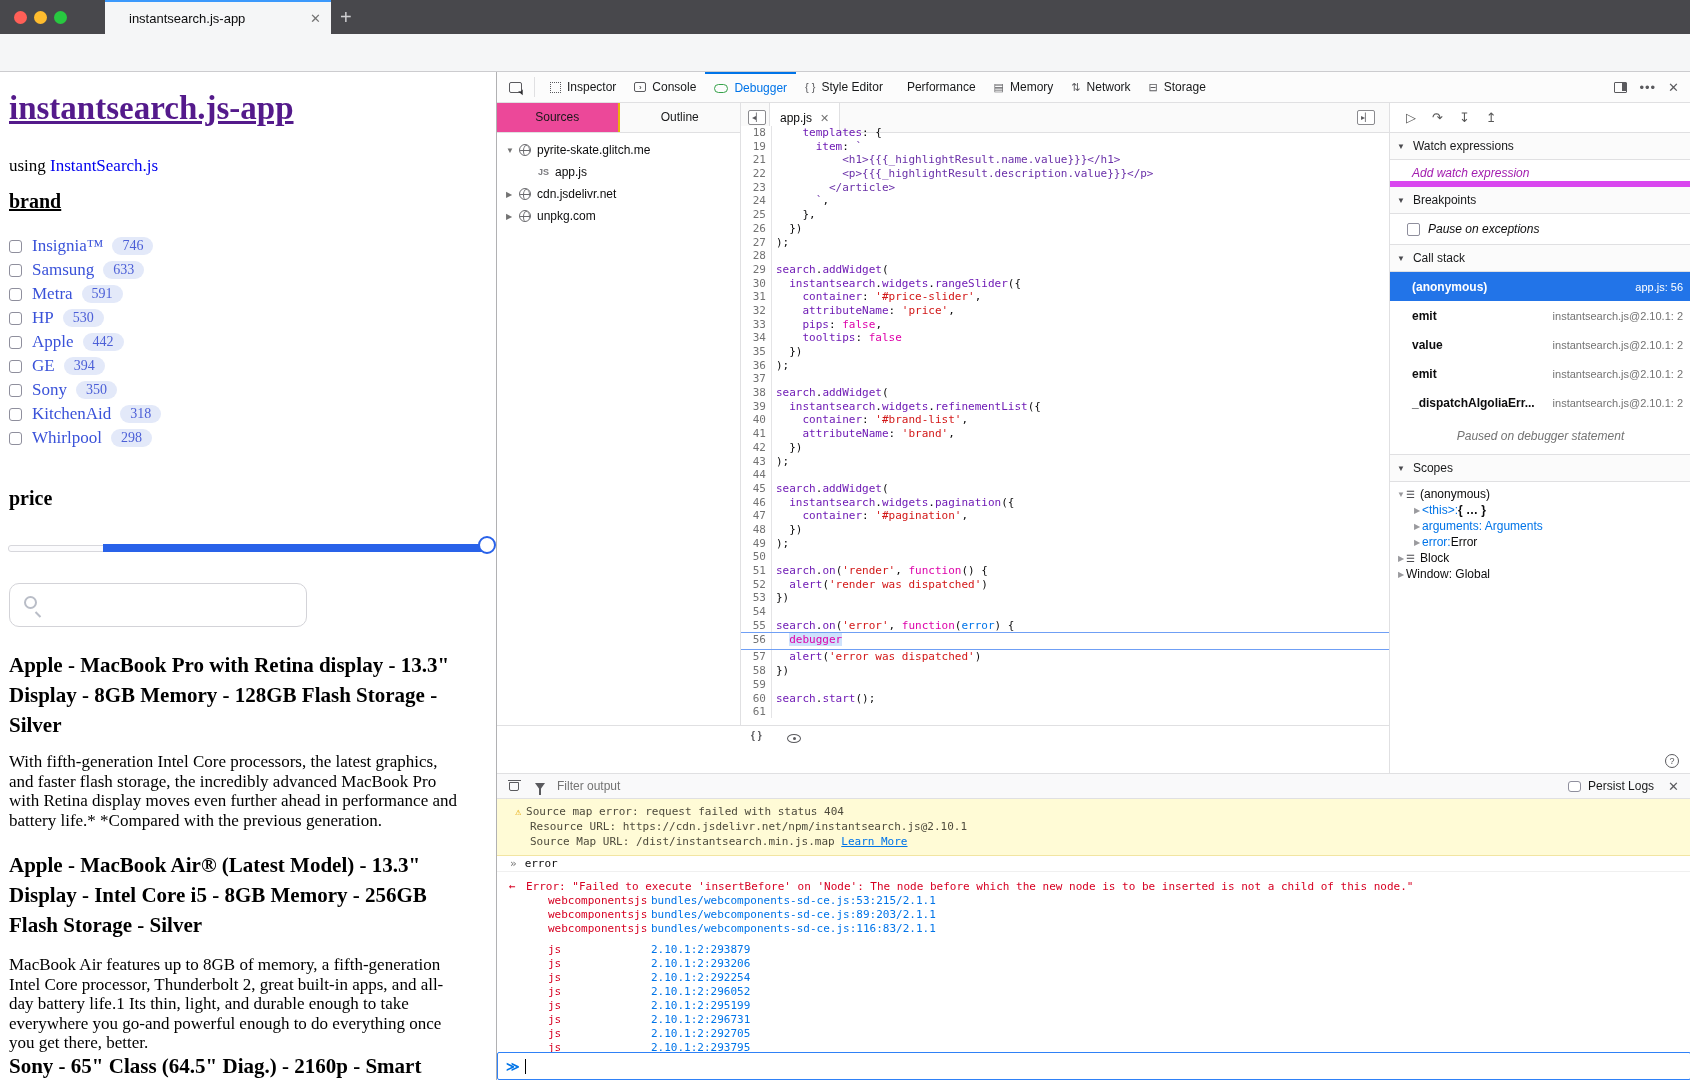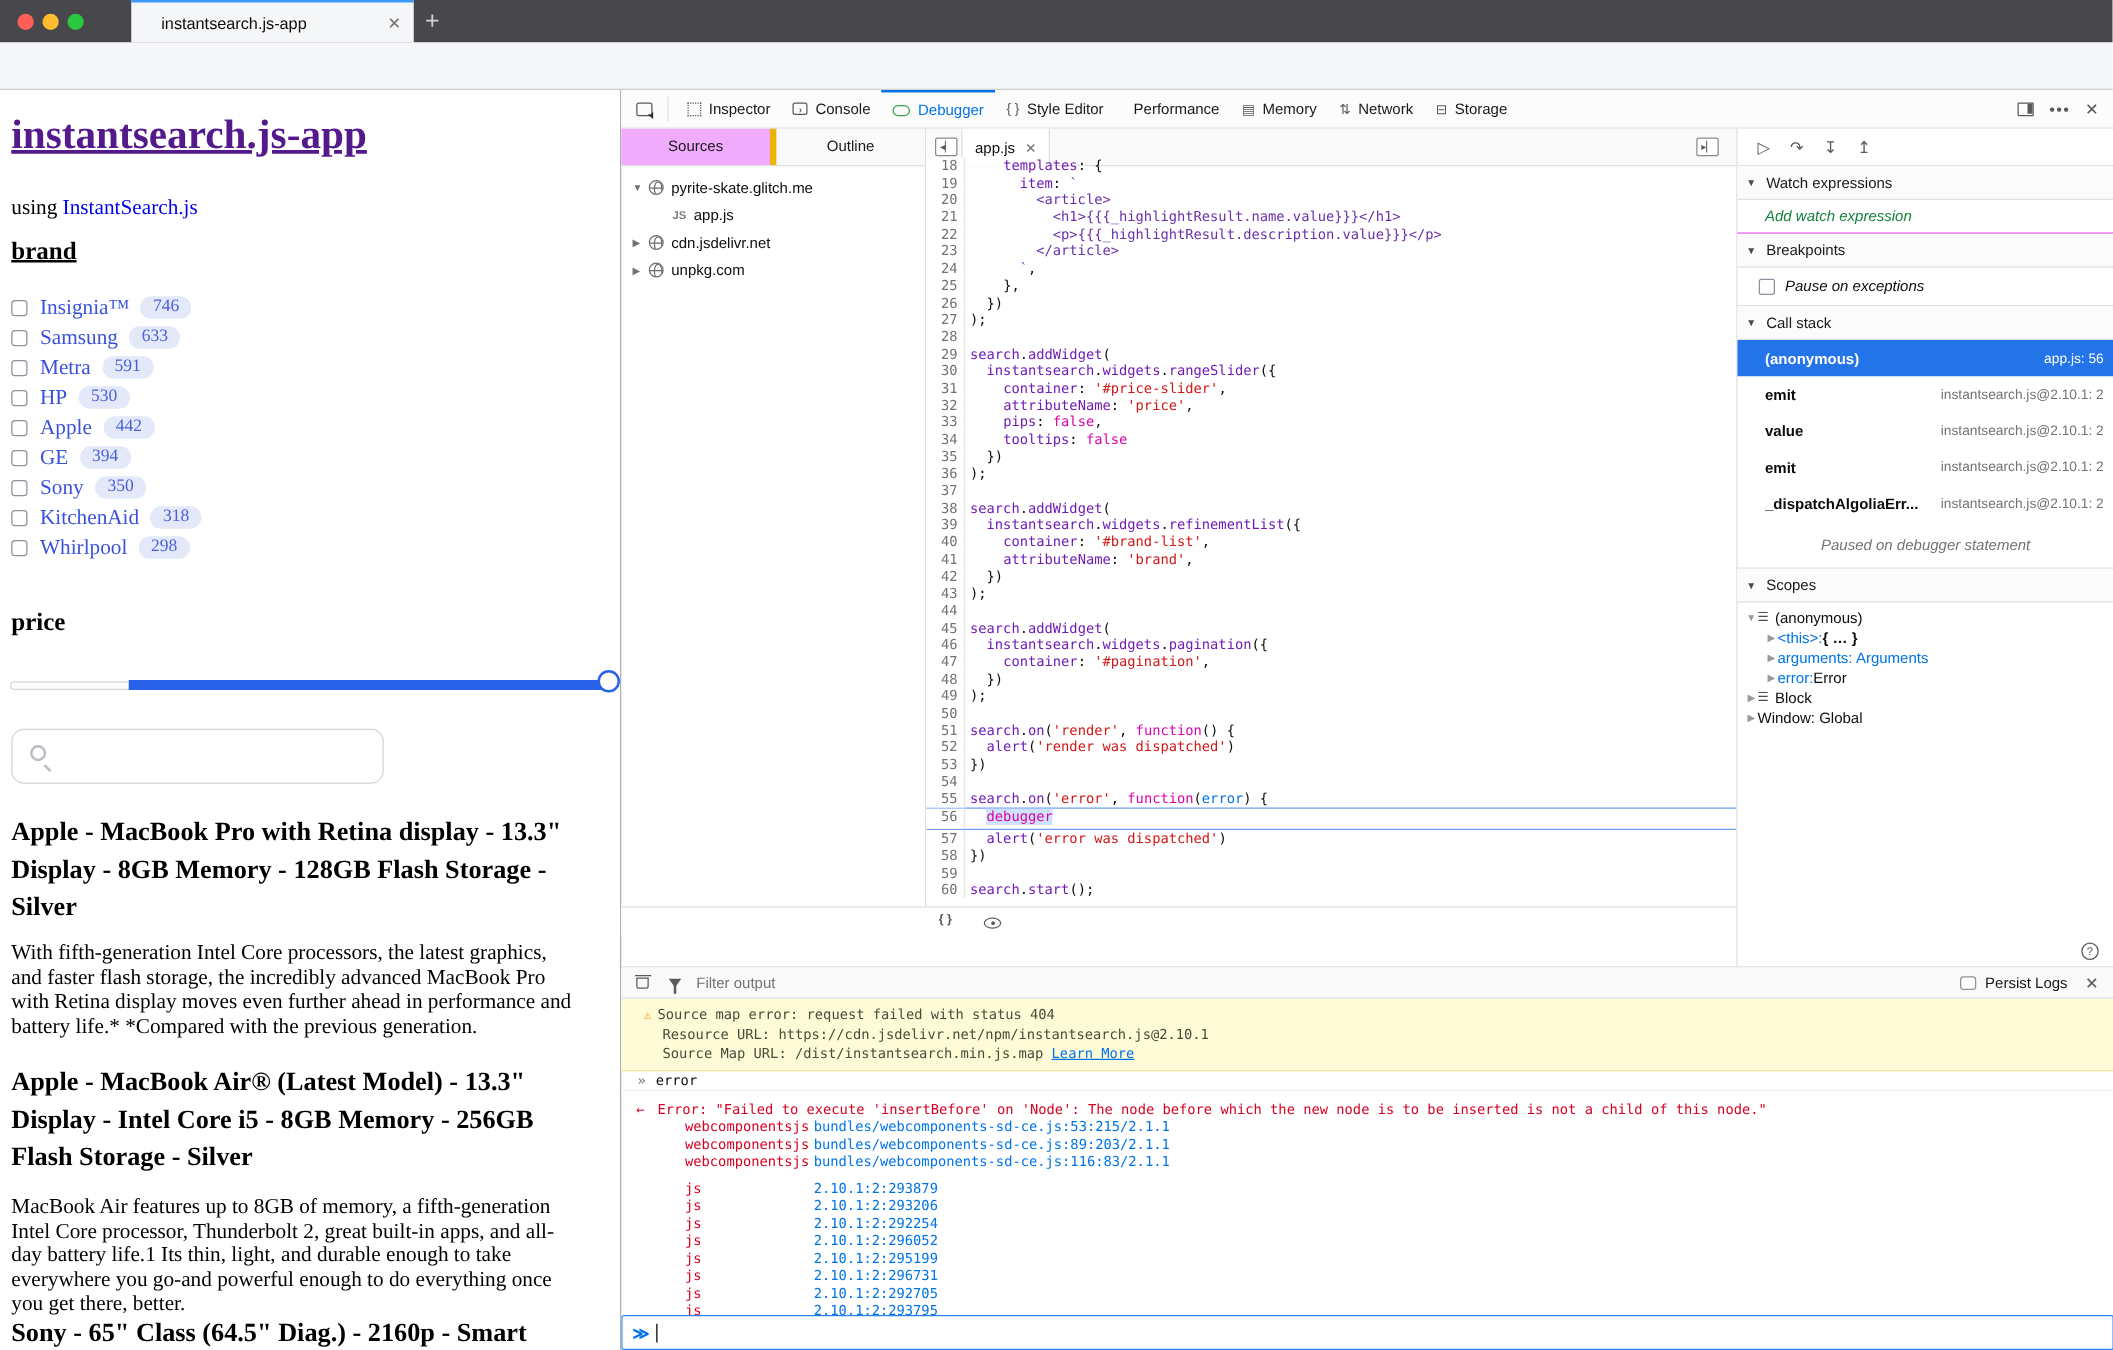--- a/index.html
+++ b/index.html
@@ -97,21 +97,21 @@
   #dock-icon { width:13px; height:11px; border:1.4px solid #5a5a5e; border-radius:1px; position:relative; margin-right:12px;}
   #dock-icon:before { content:""; position:absolute; right:0; top:0; width:4px; height:8px; background:#5a5a5e; }
   #dt-meatball { color:#5a5a5e; font-size:13px; letter-spacing:1px; margin-right:12px; }
   #dt-close { color:#5a5a5e; font-size:13px; margin-right:12px; }
 
   #dt-main { left:0; top:31px; width:1194px; height:670px; }
   
   #src-panel { left:0; top:0; width:244px; height:646px; border-right:1px solid #e0e0e2; }
   #src-tabs { height:30px; border-bottom:1px solid #e0e0e2; background:#fafafa; display:flex; }
   #src-tabs .stab { flex:1; text-align:center; line-height:29px; color:#18191a; }
-  #src-tabs .stab:first-child { border-right:5px solid #eab308; background:#f0abfc; }
+  #src-tabs .stab:first-child { border-right:2px solid #eab308; background:#ec4899; }
   .tree-row { height:22px; display:flex; align-items:center; }
   .twisty { width:8px; font-size:8px; color:#737373; margin-left:9px; }
   .globe { width:12px; height:12px; border:1px solid #6a6a6e; border-radius:50%;
     margin-left:5px; position:relative; overflow:hidden; }
   .globe:before { content:""; position:absolute; left:0; top:5px; width:12px; height:1px; background:#6a6a6e; }
   .globe:after { content:""; position:absolute; left:3px; top:0; width:4.5px; height:10px;
     border:1px solid #6a6a6e; border-radius:50%; }
   .jsbadge { font-size:9px; font-weight:bold; color:#7a7a7e; margin-left:24px; }
   .tree-label { margin-left:6px; color:#0c0c0d; }
 
@@ -145,21 +145,21 @@
     border-radius:50%; background:#5a5a5e; }
 
   
   #dt-right { left:892px; top:0; width:302px; height:670px; border-left:1px solid #e0e0e2; background:#fff; }
   #dbg-controls { height:30px; border-bottom:1px solid #e0e0e2; display:flex; align-items:center; }
   .ctl { color:#585858; font-size:13px; margin-left:16px; }
   .acc-h { height:27px; background:#fbfbfb; border-bottom:1px solid #e0e0e2;
     display:flex; align-items:center; font-size:12px; color:#18191a; }
   .acc-h .tri { font-size:8px; color:#4a4a4f; margin:0 8px 0 7px; }
   #add-watch { height:27px; line-height:27px; padding-left:22px; font-style:italic;
-    color:#15803d; border-bottom:1px solid #d946ef; }
+    color:#a21caf; border-bottom:6px solid #d946ef; }
   #pause-row { height:31px; display:flex; align-items:center; border-bottom:1px solid #e0e0e2; }
   #pause-row .cbx { margin-left:17px; border-radius:2px; }
   #pause-row span.lbl { margin-left:8px;font-style:italic; }
   .cs-row { height:29px; display:flex; align-items:center; padding:0 8px 0 22px; }
   .cs-row .fn { flex:1; font-weight:bold; }
   .cs-row .loc { color:#737373; font-size:11px; }
   .cs-row.sel { background:#2274e8; color:#fff; }
   .cs-row.sel .loc { color:#fff; }
   #paused-msg { height:38px; line-height:38px; text-align:center; font-style:italic;
     color:#737373; border-bottom:1px solid #e0e0e2; }
@@ -390,21 +390,20 @@
         <span class="panebtn" id="collapse-src">◂▏</span>
         <span id="file-tab">
           <span>app.js</span>
           <span class="x">✕</span>
         </span>
         <span class="panebtn" id="expand-panes">▸▏</span>
       </div>
       <div id="code" style="margin-top: -7px;">
           <div class="cl"><span class="ln">18</span><span class="ct"><span>    </span><span class="tk-v">templates</span><span class="tk-p">: {</span></span></div>
           <div class="cl"><span class="ln">19</span><span class="ct"><span>      </span><span class="tk-v">item</span><span class="tk-p">: </span><span class="tk-q">`</span></span></div>
-          <div class="cl"><span class="ln">20</span><span class="ct"><span>        </span><span class="tk-q">&lt;article&gt;</span></span></div>
           <div class="cl"><span class="ln">21</span><span class="ct"><span>          </span><span class="tk-q">&lt;h1&gt;{{{_highlightResult.name.value}}}&lt;/h1&gt;</span></span></div>
           <div class="cl"><span class="ln">22</span><span class="ct"><span>          </span><span class="tk-q">&lt;p&gt;{{{_highlightResult.description.value}}}&lt;/p&gt;</span></span></div>
           <div class="cl"><span class="ln">23</span><span class="ct"><span>        </span><span class="tk-q">&lt;/article&gt;</span></span></div>
           <div class="cl"><span class="ln">24</span><span class="ct"><span>      </span><span class="tk-q">`</span><span class="tk-p">,</span></span></div>
           <div class="cl"><span class="ln">25</span><span class="ct"><span>    </span><span class="tk-p">},</span></span></div>
           <div class="cl"><span class="ln">26</span><span class="ct"><span>  </span><span class="tk-p">})</span></span></div>
           <div class="cl"><span class="ln">27</span><span class="ct"><span class="tk-p">);</span></span></div>
           <div class="cl"><span class="ln">28</span><span class="ct"></span></div>
           <div class="cl"><span class="ln">29</span><span class="ct"><span class="tk-v">search</span><span class="tk-p">.</span><span class="tk-v">addWidget</span><span class="tk-p">(</span></span></div>
           <div class="cl"><span class="ln">30</span><span class="ct"><span>  </span><span class="tk-v">instantsearch</span><span class="tk-p">.</span><span class="tk-v">widgets</span><span class="tk-p">.</span><span class="tk-v">rangeSlider</span><span class="tk-p">({</span></span></div>

